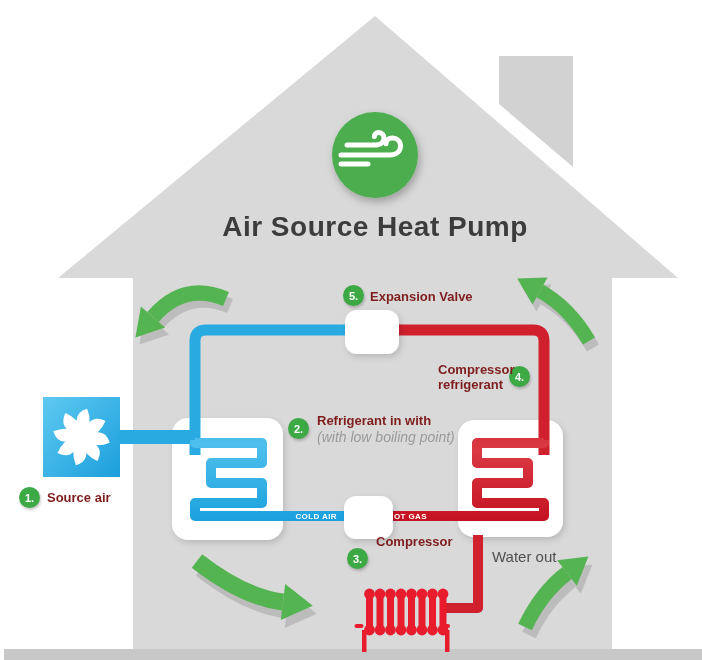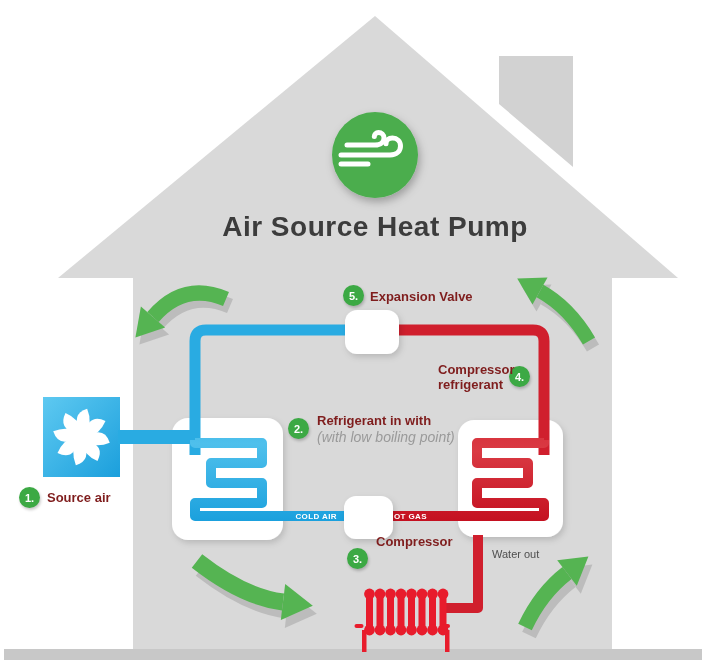--- a/index.html
+++ b/index.html
@@ -19,21 +19,21 @@
     display:flex;align-items:center;justify-content:center;
     box-shadow:1px 2px 3px rgba(0,0,0,.22);
   }
   .lbl{position:absolute;font-size:13px;font-weight:700;color:#7f1d1d;white-space:nowrap;}
   .sublbl{position:absolute;font-size:14px;font-style:italic;color:#9a9a9a;white-space:nowrap;}
   .lbl.wrap{white-space:normal;line-height:15px;width:76px;}
   .pipelbl{
     position:absolute;width:48px;text-align:right;font-size:8px;font-weight:700;
     color:#ffffff;letter-spacing:.4px;
   }
-  .waterout{position:absolute;font-size:11px;color:#4f4f4f;}
+  .waterout{position:absolute;font-size:15px;color:#4f4f4f;}
 </style>
 </head>
 <body>
 
 <div class="stage">
 
   <svg width="702" height="660" viewBox="0 0 702 660">
     <defs>
       <linearGradient id="loopGrad" gradientUnits="userSpaceOnUse" x1="195" y1="0" x2="544" y2="0">
         <stop offset="0" stop-color="#29abe2"></stop>

